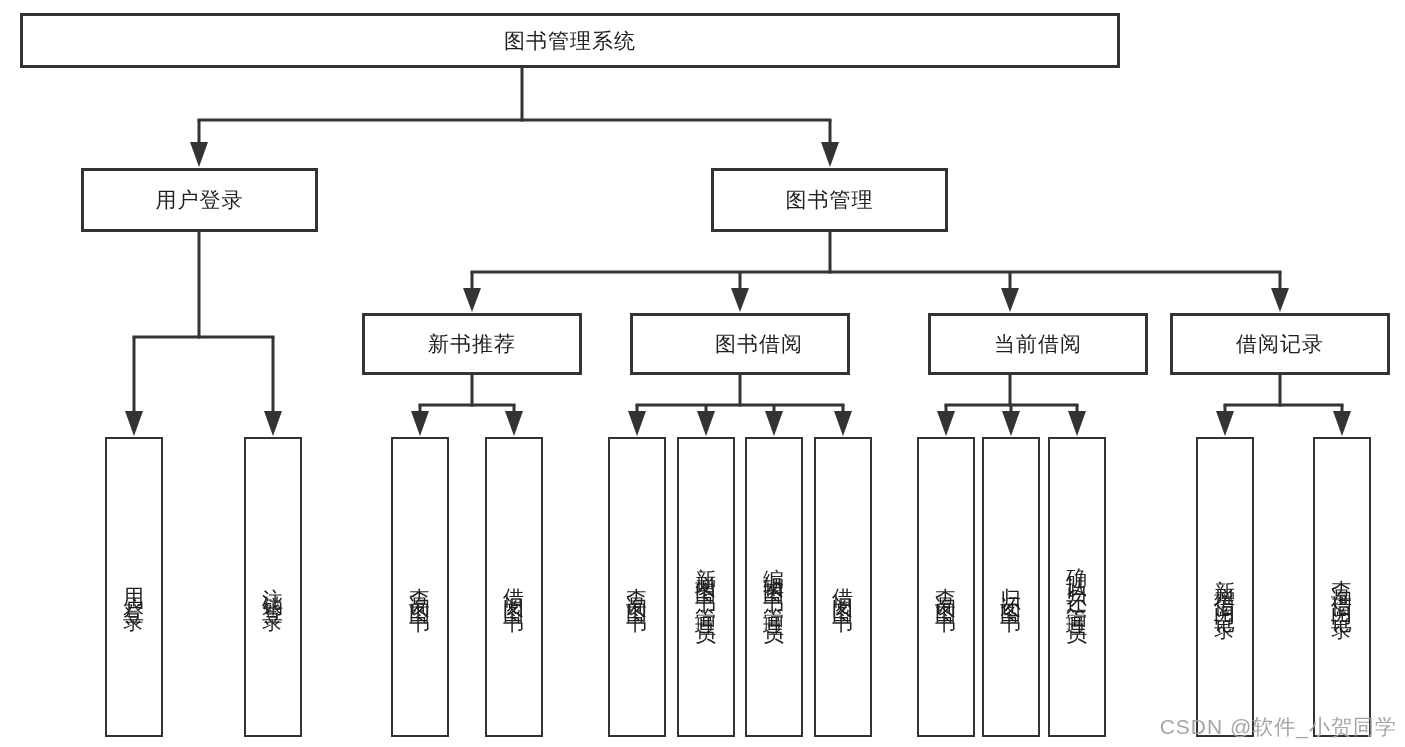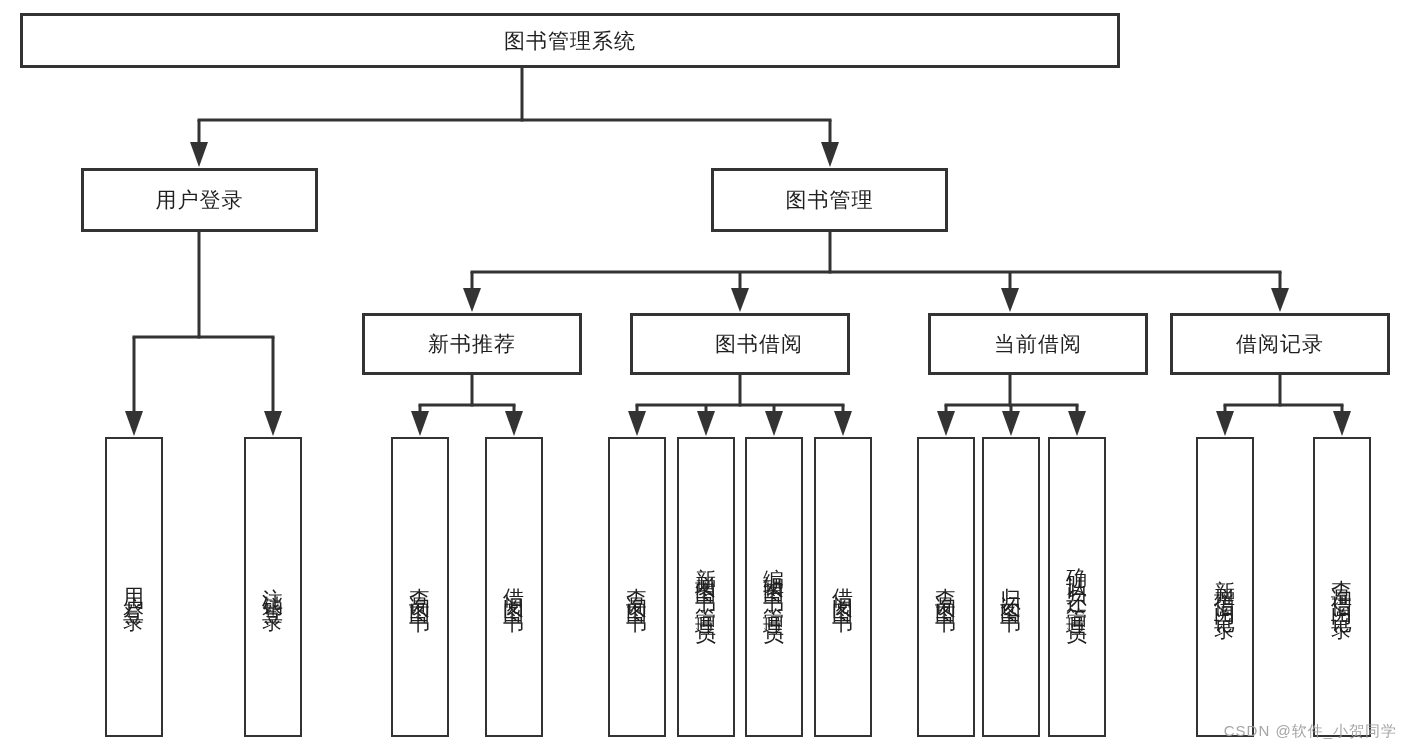--- a/index.html
+++ b/index.html
@@ -51,21 +51,21 @@
     font-size: 21px;
     line-height: 1;
     letter-spacing: 8px;
     white-space: nowrap;
     color: #1f1f1f;
   }
   .watermark {
     position: absolute;
     right: 8px;
     bottom: 6px;
-    font-size: 15px;
+    font-size: 21px;
     color: rgba(160, 160, 160, 0.95);
     letter-spacing: 1px;
     white-space: nowrap;
     z-index: 3;
   }
   svg line {
     stroke: #333333;
     stroke-width: 3;
   }
   svg polygon {

